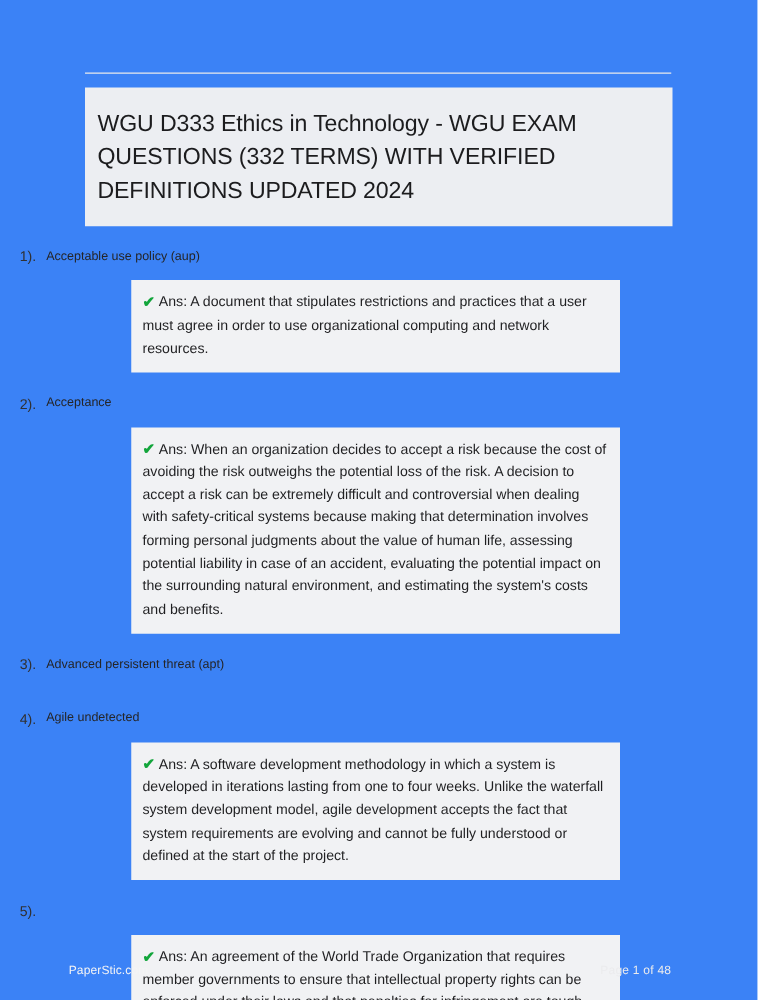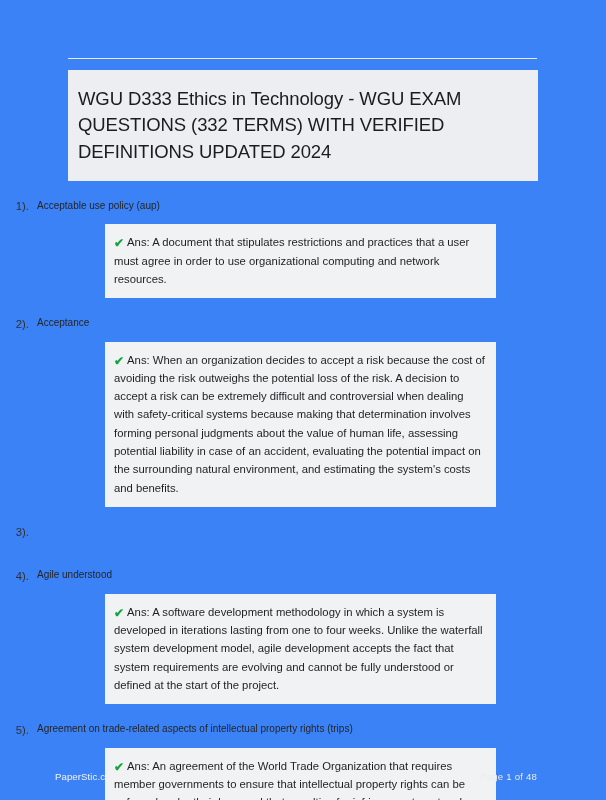--- a/index.html
+++ b/index.html
@@ -145,37 +145,37 @@
           <div class="qa-term">Acceptance</div>
         </div>
         <div class="qa-answer-wrap">
           <div class="qa-answer"><span class="check-icon">✔</span><span>Ans: When an organization decides to accept a risk because the cost of avoiding the risk outweighs the potential loss of the risk. A decision to accept a risk can be extremely difficult and controversial when dealing with safety-critical systems because making that determination involves forming personal judgments about the value of human life, assessing potential liability in case of an accident, evaluating the potential impact on the surrounding natural environment, and estimating the system's costs and benefits.</span></div>
         </div>
       </li>
 
       <li class="qa-item">
         <div class="qa-head">
           <div class="qa-num">3).</div>
+          <div class="qa-term">Advanced persistent threat (apt)</div>
         </div>
       </li>
 
       <li class="qa-item">
         <div class="qa-head">
           <div class="qa-num">4).</div>
-          <div class="qa-term">Agile understood</div>
+          <div class="qa-term">Agile undetected</div>
         </div>
         <div class="qa-answer-wrap">
           <div class="qa-answer"><span class="check-icon">✔</span><span>Ans: A software development methodology in which a system is developed in iterations lasting from one to four weeks. Unlike the waterfall system development model, agile development accepts the fact that system requirements are evolving and cannot be fully understood or defined at the start of the project.</span></div>
         </div>
       </li>
 
       <li class="qa-item">
         <div class="qa-head">
           <div class="qa-num">5).</div>
-          <div class="qa-term">Agreement on trade-related aspects of intellectual property rights (trips)</div>
         </div>
         <div class="qa-answer-wrap">
           <div class="qa-answer"><span class="check-icon">✔</span><span>Ans: An agreement of the World Trade Organization that requires member governments to ensure that intellectual property rights can be enforced under their laws and that penalties for infringement are tough enough to deter further violations.</span></div>
         </div>
       </li>
 
     </ul>
 
   </div>
 

